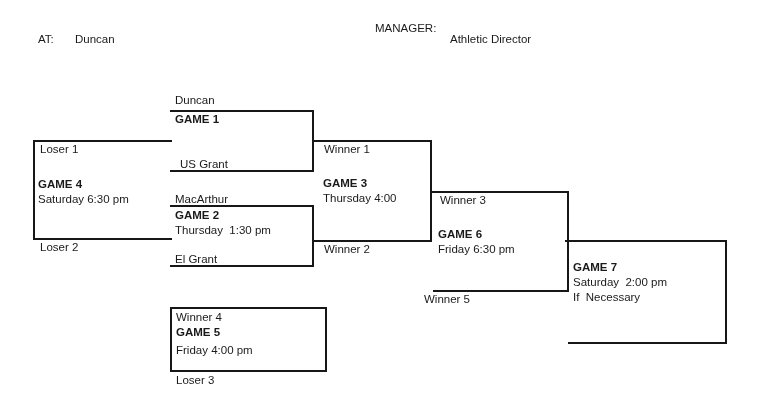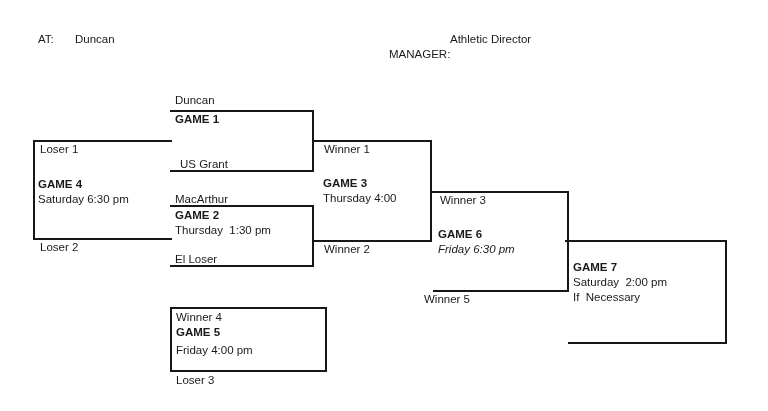--- a/index.html
+++ b/index.html
@@ -51,37 +51,37 @@
     color: #1a1a1a;
   }
 </style>
 </head>
 <body>
 
 <div id="page">
 
   <div class="hdr" style="left:38px; top:32px;">AT:</div>
   <div class="hdr" style="left:75px; top:32px;">Duncan</div>
-  <div class="hdr" style="left:375px; top:47px;margin-left:14px;">MANAGER:</div>
+  <div class="hdr" style="left:375px; top:21px;">MANAGER:</div>
   <div class="hdr" style="left:450px; top:32px;">Athletic Director</div>
 
   <div class="seg seg-h" style="left:170px; top:110px; width:144px;"></div>
   <div class="seg seg-h" style="left:170px; top:170px; width:144px;"></div>
   <div class="seg seg-v" style="left:312px; top:110px; height:62px;"></div>
   <div class="slot" style="left:175px; top:93px;">Duncan</div>
   <div class="label bold" style="left:175px; top:112px;">GAME 1</div>
   <div class="slot" style="left:180px; top:157px;">US Grant</div>
 
   <div class="seg seg-h" style="left:170px; top:205px; width:144px;"></div>
   <div class="seg seg-h" style="left:170px; top:265px; width:144px;"></div>
   <div class="seg seg-v" style="left:312px; top:205px; height:62px;"></div>
   <div class="slot" style="left:175px; top:192px;">MacArthur</div>
   <div class="label bold" style="left:175px; top:208px;">GAME 2</div>
   <div class="label" style="left:175px; top:223px;">Thursday  1:30 pm</div>
-  <div class="slot" style="left:175px; top:252px;">El Loser</div>
+  <div class="slot" style="left:175px; top:252px;">El Grant</div>
 
   <div class="seg seg-h" style="left:33px; top:140px; width:139px;"></div>
   <div class="seg seg-h" style="left:33px; top:238px; width:139px;"></div>
   <div class="seg seg-v" style="left:33px; top:140px; height:100px;"></div>
   <div class="slot" style="left:40px; top:142px;">Loser 1</div>
   <div class="label bold" style="left:38px; top:177px;">GAME 4</div>
   <div class="label" style="left:38px; top:192px;">Saturday 6:30 pm</div>
   <div class="slot" style="left:40px; top:240px;">Loser 2</div>
 
   <div class="seg seg-h" style="left:318px; top:140px; width:114px;"></div>
@@ -90,21 +90,21 @@
   <div class="slot" style="left:324px; top:142px;">Winner 1</div>
   <div class="label bold" style="left:323px; top:176px;">GAME 3</div>
   <div class="label" style="left:323px; top:191px;">Thursday 4:00</div>
   <div class="slot" style="left:324px; top:242px;">Winner 2</div>
 
   <div class="seg seg-h" style="left:433px; top:191px; width:136px;"></div>
   <div class="seg seg-h" style="left:433px; top:290px; width:136px;"></div>
   <div class="seg seg-v" style="left:567px; top:191px; height:101px;"></div>
   <div class="slot" style="left:440px; top:193px;">Winner 3</div>
   <div class="label bold" style="left:438px; top:227px;">GAME 6</div>
-  <div class="label" style="left:438px; top:242px;font-style:italic;">Friday 6:30 pm</div>
+  <div class="label" style="left:438px; top:242px;">Friday 6:30 pm</div>
   <div class="slot" style="left:424px; top:292px;">Winner 5</div>
 
   <div class="seg seg-h" style="left:568px; top:240px; width:159px;"></div>
   <div class="seg seg-h" style="left:568px; top:342px; width:159px;"></div>
   <div class="seg seg-v" style="left:725px; top:240px; height:104px;"></div>
   <div class="label bold" style="left:573px; top:260px;">GAME 7</div>
   <div class="label" style="left:573px; top:275px;">Saturday  2:00 pm</div>
   <div class="label" style="left:573px; top:290px;">If  Necessary</div>
 
   <div class="seg seg-h" style="left:170px; top:307px; width:157px;"></div>

